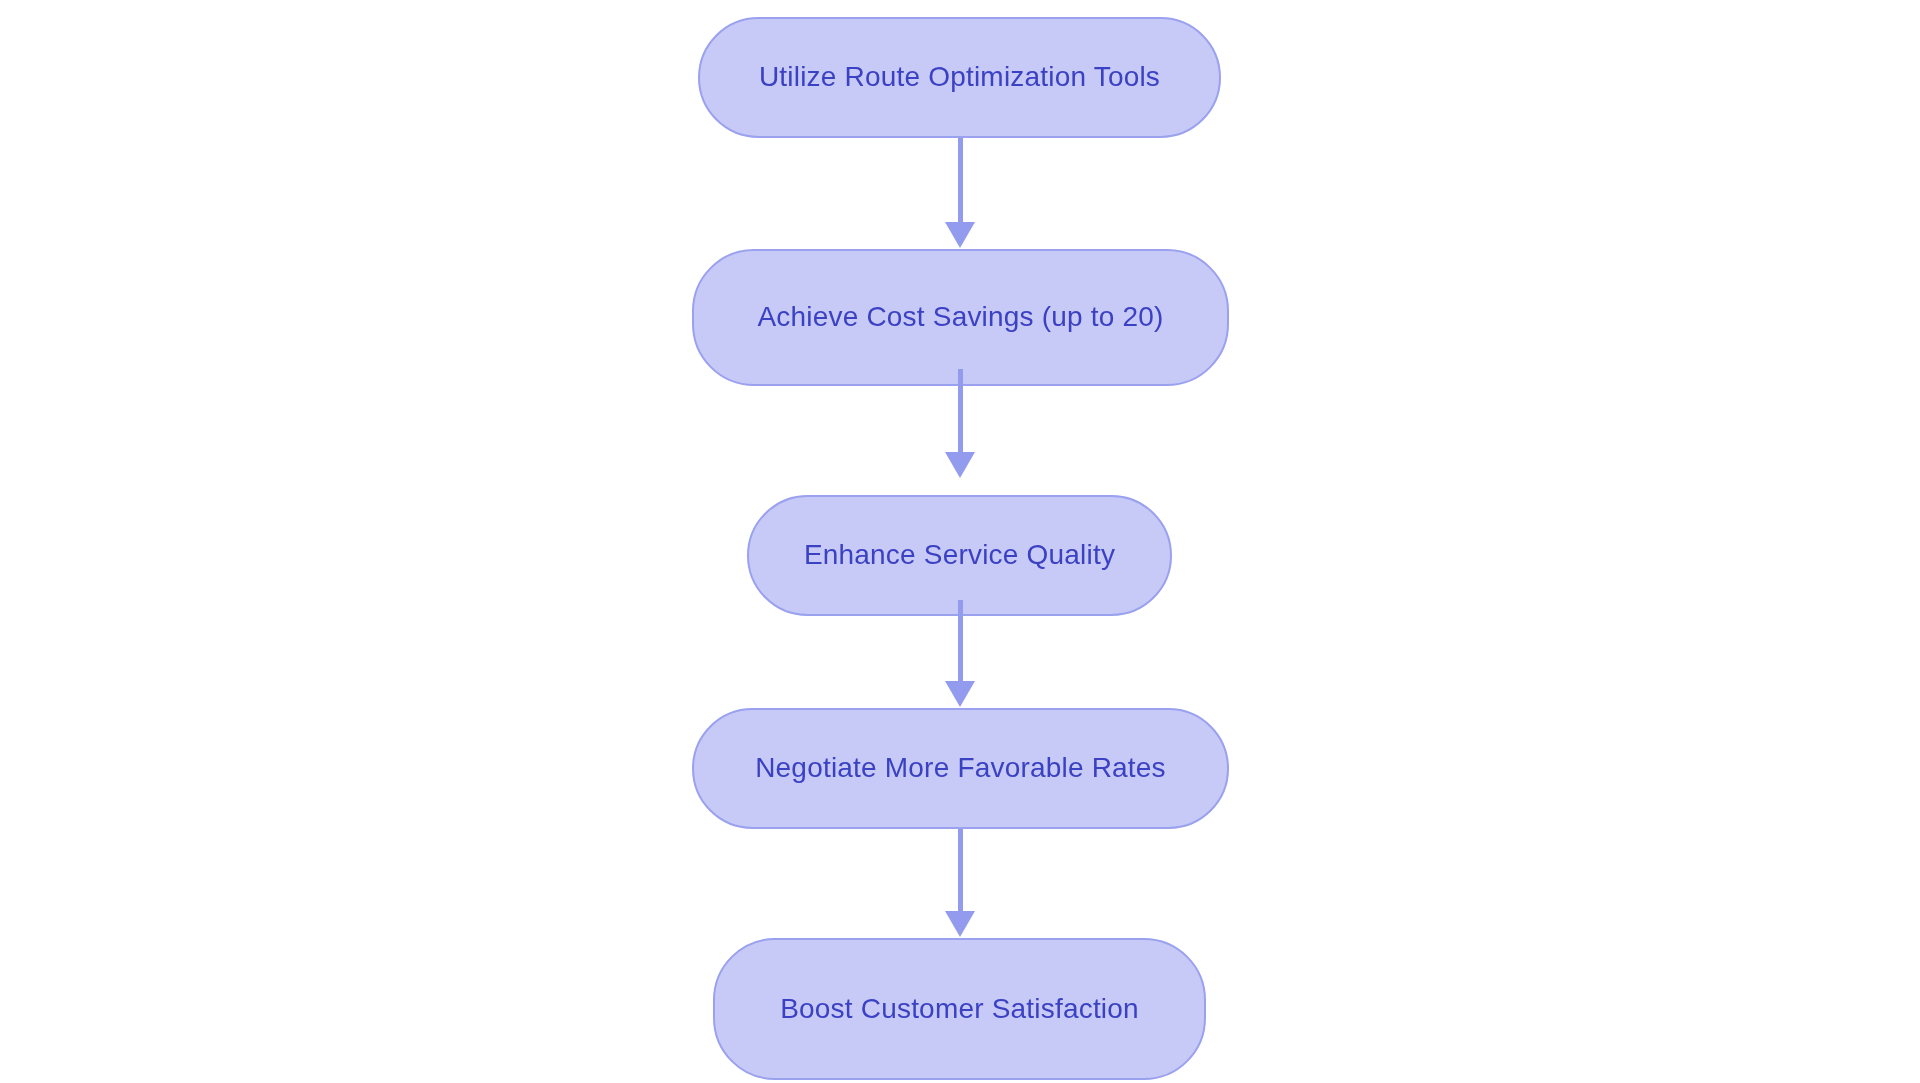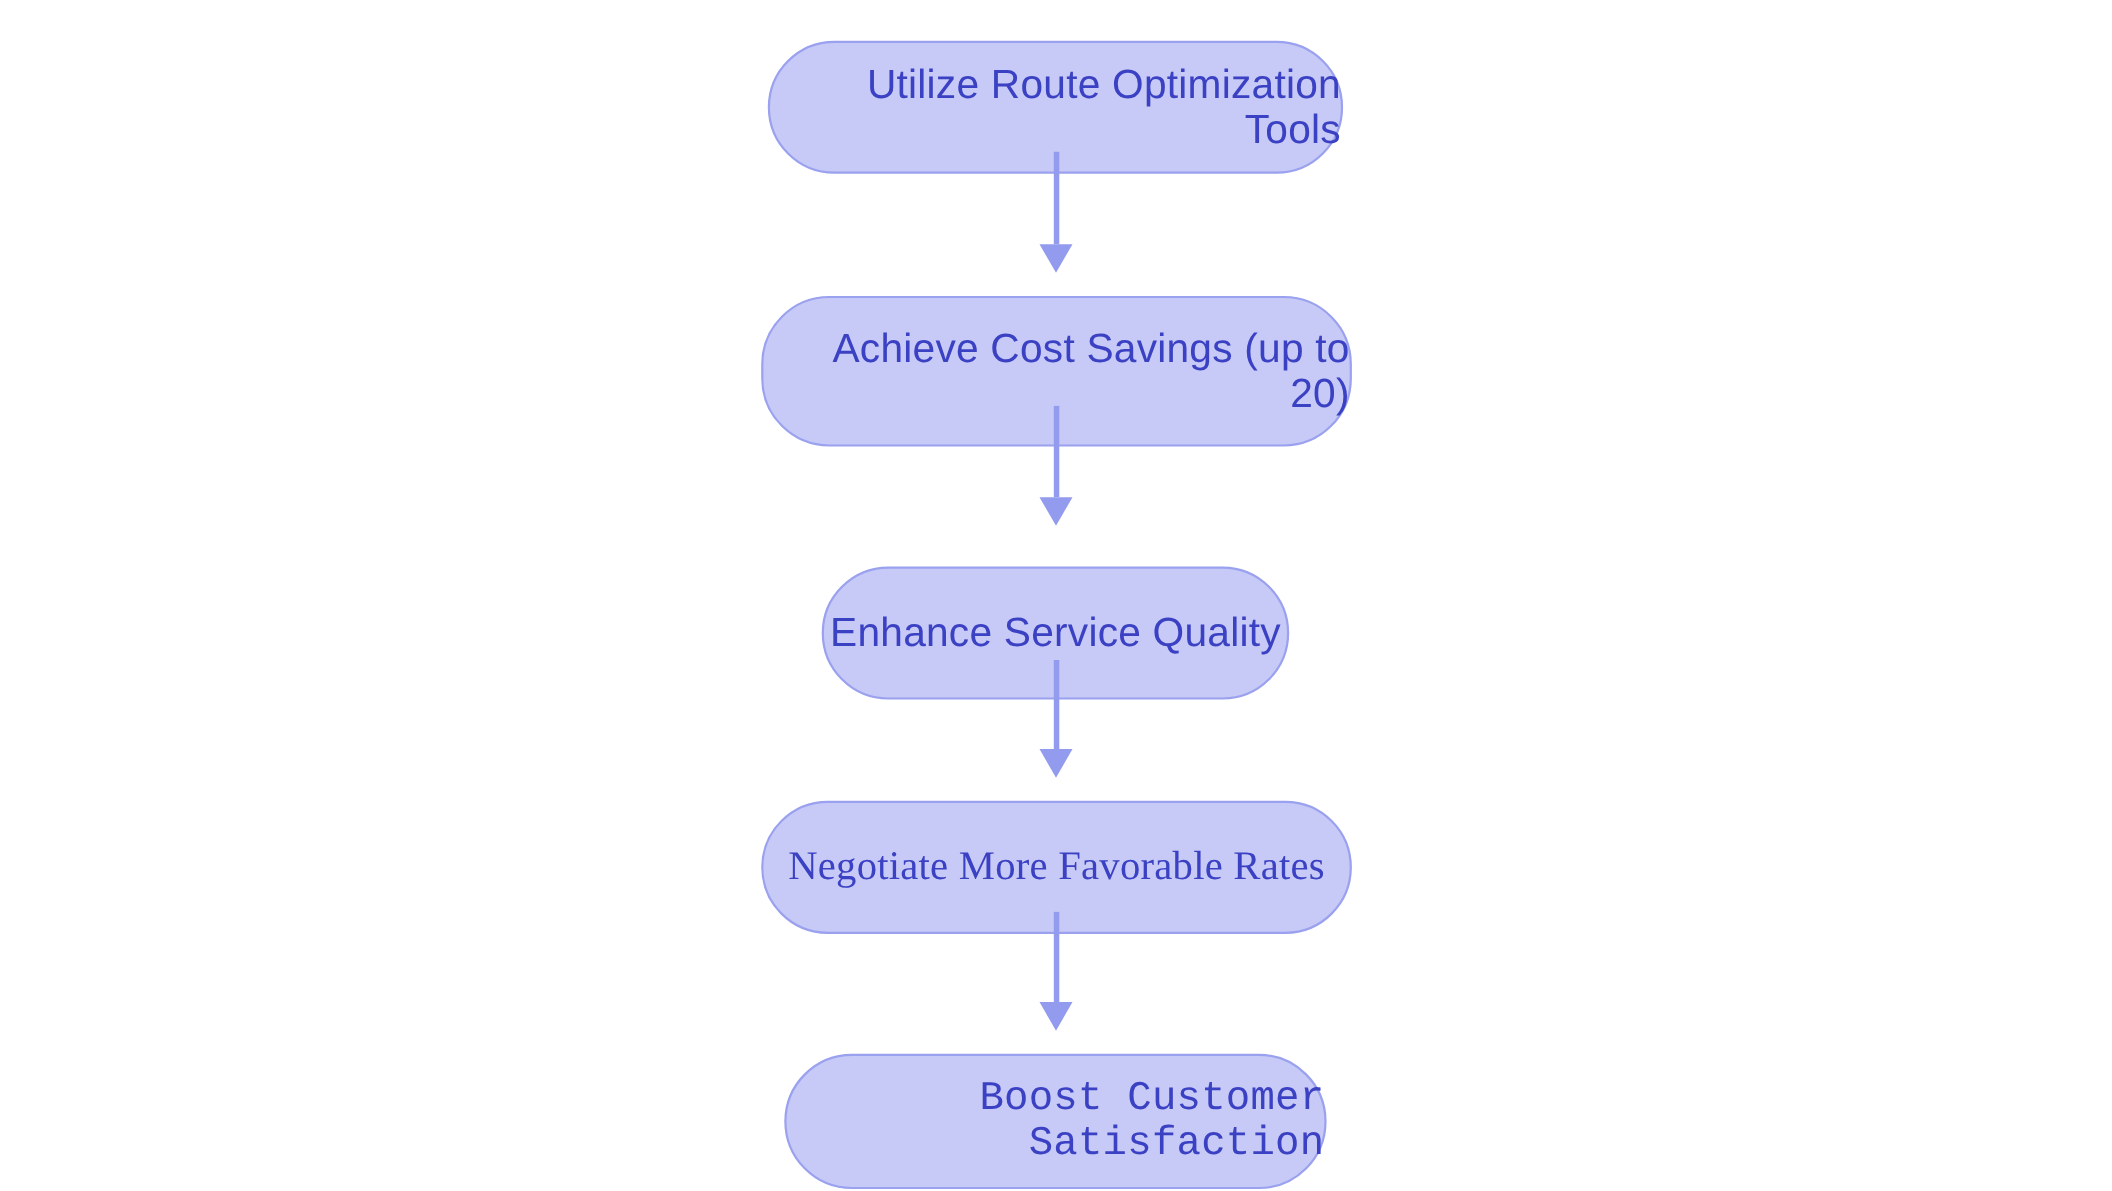--- a/index.html
+++ b/index.html
@@ -19,31 +19,30 @@
   }
   .node{
     position:absolute;
     display:flex;
     align-items:center;
     justify-content:center;
     background:var(--node-fill);
     border:2px solid var(--node-border);
     border-radius:62px;
     color:var(--text-color);
-    font-size:37px;
+    font-size:28px;
     letter-spacing:0.2px;
-    text-align:right;
+    text-align:center;
     line-height:1.1;
-    margin-top:20px;
   }
   .node-1{left:698px;top:17px;width:523px;height:121px;}
   .node-2{left:692px;top:249px;width:537px;height:137px;}
   .node-3{left:747px;top:495px;width:425px;height:121px;}
-  .node-4{left:692px;top:708px;width:537px;height:121px;font-family:Liberation Serif, serif;}
-  .node-5{left:713px;top:938px;width:493px;height:123px;font-family:Liberation Mono, monospace;}
+  .node-4{left:692px;top:708px;width:537px;height:121px;}
+  .node-5{left:713px;top:938px;width:493px;height:142px;}
 
   .arrow{
     position:absolute;
     left:945px;
     width:30px;
     display:flex;
     flex-direction:column;
     align-items:center;
   }
   .arrow-1{top:138px;height:110px;}

